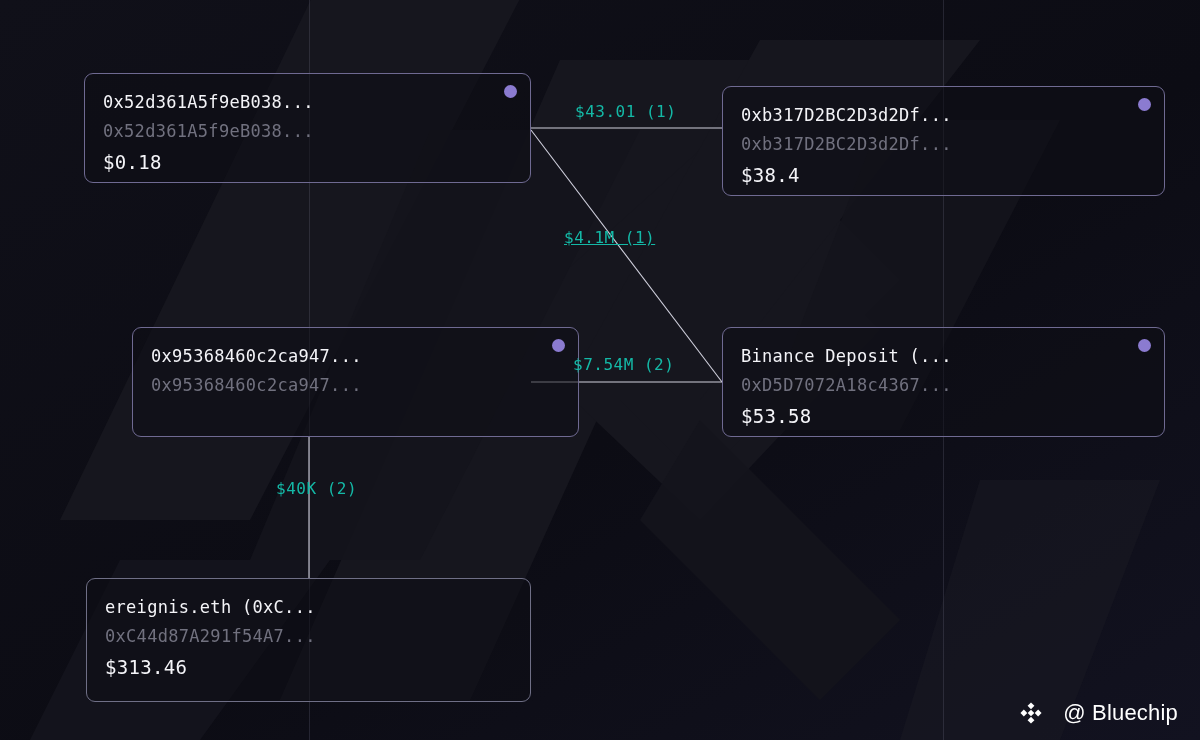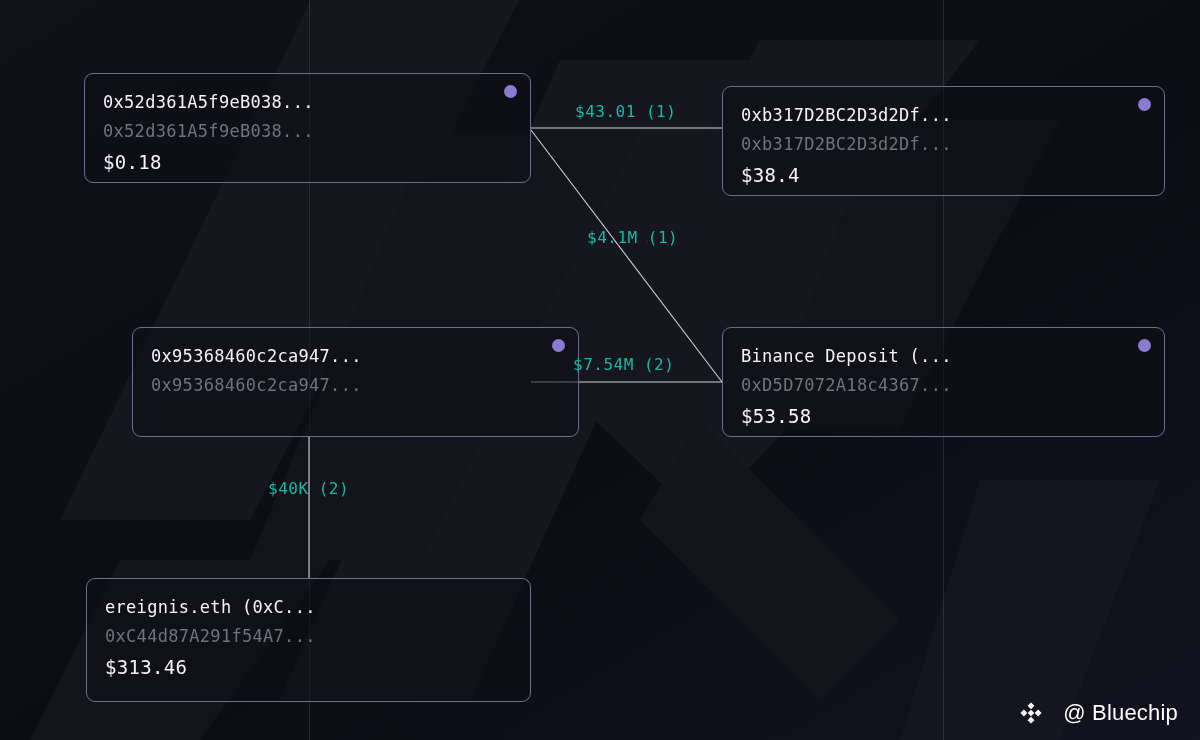--- a/index.html
+++ b/index.html
@@ -156,23 +156,23 @@
   <div class="guide" style="left:943px;"></div>
 
   <svg class="edges" viewBox="0 0 1200 740">
     <line x1="531" y1="128" x2="722" y2="128"></line>
     <line x1="531" y1="130" x2="722" y2="382"></line>
     <line x1="531" y1="382" x2="722" y2="382"></line>
     <line x1="309" y1="437" x2="309" y2="578"></line>
   </svg>
 
   <div class="edge-label" style="left:575px; top:102px;">$43.01 (1)</div>
-  <div class="edge-label" style="left:587px; top:228px;">$4.1M (1)</div>
+  <div class="edge-label" style="left:564px; top:228px;text-decoration:underline;">$4.1M (1)</div>
   <div class="edge-label" style="left:573px; top:355px;">$7.54M (2)</div>
-  <div class="edge-label" style="left:268px; top:479px;">$40K (2)</div>
+  <div class="edge-label" style="left:276px; top:479px;">$40K (2)</div>
 
   <div class="node accent" style="left:84px; top:73px; width:447px; height:110px;">
     <span class="node-dot"></span>
     <div class="title">0x52d361A5f9eB038...</div>
     <div class="subtitle">0x52d361A5f9eB038...</div>
     <div class="value">$0.18</div>
   </div>
 
   <div class="node accent" style="left:722px; top:86px; width:443px; height:110px;">
     <span class="node-dot"></span>

